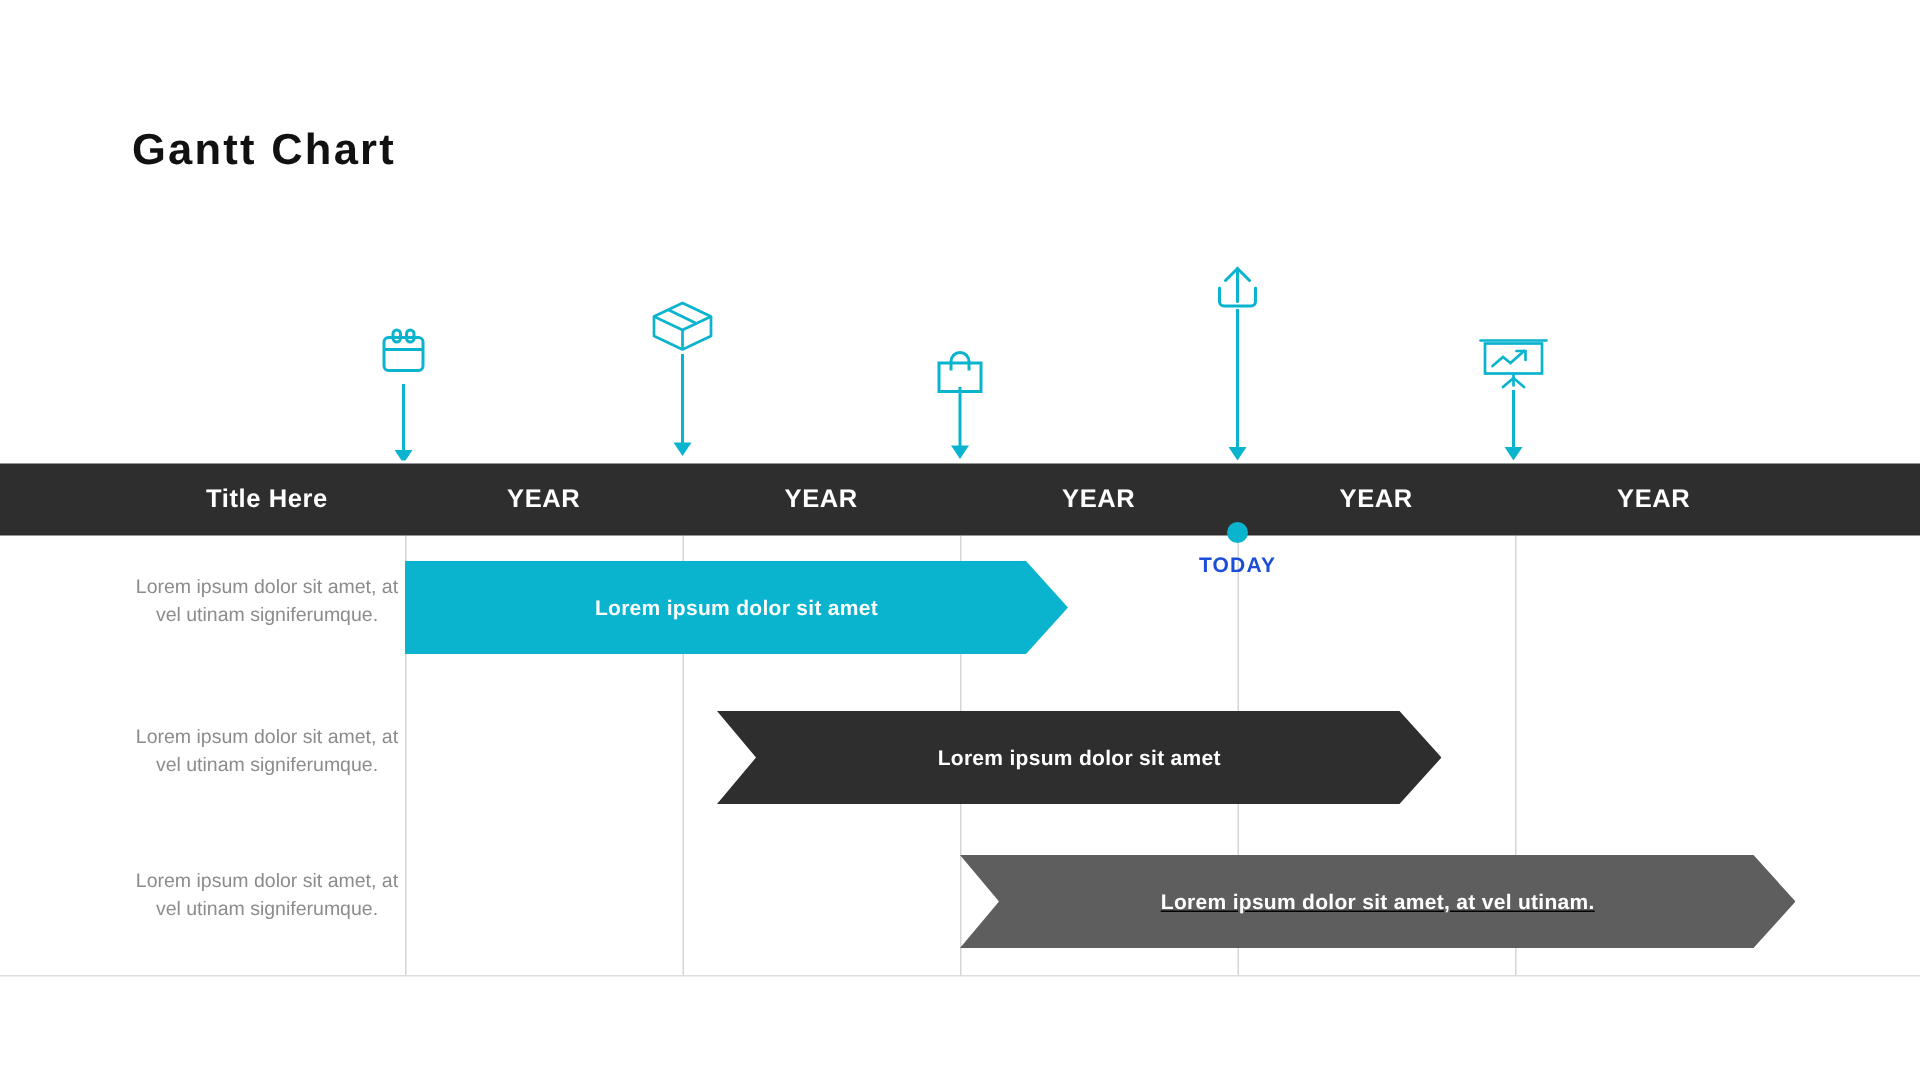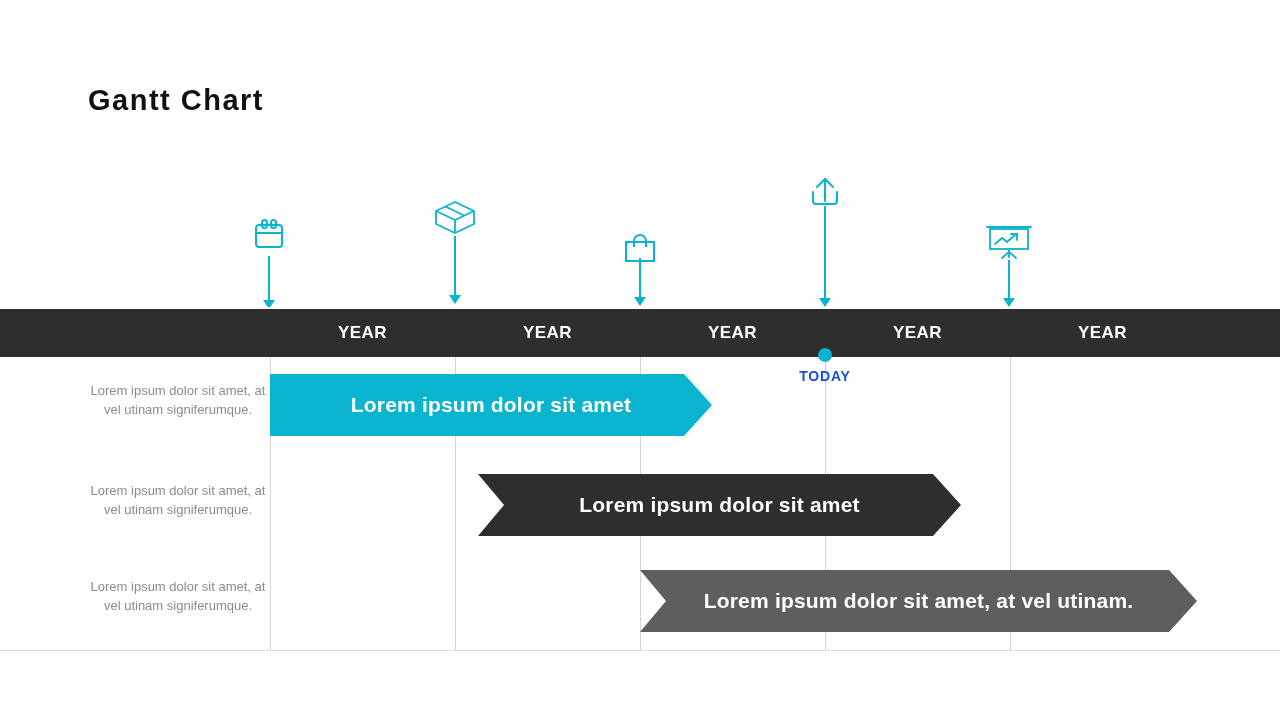--- a/index.html
+++ b/index.html
@@ -130,21 +130,21 @@
   .task-bar {
     position: absolute;
     height: 62px;
     display: flex;
     align-items: center;
     justify-content: center;
   }
   .task-bar .bar-text {
     position: relative;
     color: #ffffff;
-    font-size: 21px;
+    font-size: 14px;
     font-weight: bold;
     letter-spacing: 0.2px;
     white-space: nowrap;
     z-index: 2;
   }
   .shape-arrow-right {
     clip-path: polygon(0 0, calc(100% - 28px) 0, 100% 50%, calc(100% - 28px) 100%, 0 100%);
   }
   .shape-chevron {
     clip-path: polygon(0 0, calc(100% - 28px) 0, 100% 50%, calc(100% - 28px) 100%, 0 100%, 26px 50%);
@@ -223,20 +223,21 @@
 
   <div class="gridline" style="left:270px;"></div>
   <div class="gridline" style="left:455px;"></div>
   <div class="gridline" style="left:640px;"></div>
   <div class="gridline" style="left:825px;"></div>
   <div class="gridline" style="left:1010px;"></div>
   <div id="grid-baseline"></div>
 
   <div id="header-topline"></div>
   <div id="header-band">
+    <div class="hdr-cell" style="left:86px; width:184px;">Title Here</div>
     <div class="hdr-cell" style="left:270px; width:185px;">YEAR</div>
     <div class="hdr-cell" style="left:455px; width:185px;">YEAR</div>
     <div class="hdr-cell" style="left:640px; width:185px;">YEAR</div>
     <div class="hdr-cell" style="left:825px; width:185px;">YEAR</div>
     <div class="hdr-cell" style="left:1010px; width:185px;">YEAR</div>
   </div>
 
   <div id="today-marker" style="left:825px; top:348px; width:2px; transform:translateX(-1px);">
     <div id="today-dot"></div>
     <div id="today-label">TODAY</div>
@@ -246,17 +247,17 @@
   <div class="task-bar shape-arrow-right" style="left:270px; width:442px; top:374px; background:#0ab4ce;">
     <span class="bar-text">Lorem ipsum dolor sit amet</span>
   </div>
 
   <div class="row-label" style="top:481px;">Lorem ipsum dolor sit amet, at vel utinam signiferumque.</div>
   <div class="task-bar shape-chevron" style="left:478px; width:483px; top:474px; background:#2e2e2e;">
     <span class="bar-text">Lorem ipsum dolor sit amet</span>
   </div>
 
   <div class="row-label" style="top:577px;">Lorem ipsum dolor sit amet, at vel utinam signiferumque.</div>
-  <div class="task-bar shape-chevron" style="left:640px; width:557px; top:570px; background:#5e5e5e;">
+  <div class="task-bar shape-chevron" style="left:640px; width:557px; top:570px; background:#5e5e5e;text-decoration:underline;">
     <span class="bar-text">Lorem ipsum dolor sit amet, at vel utinam.</span>
   </div>
 
 </div>
 
 </body></html>

